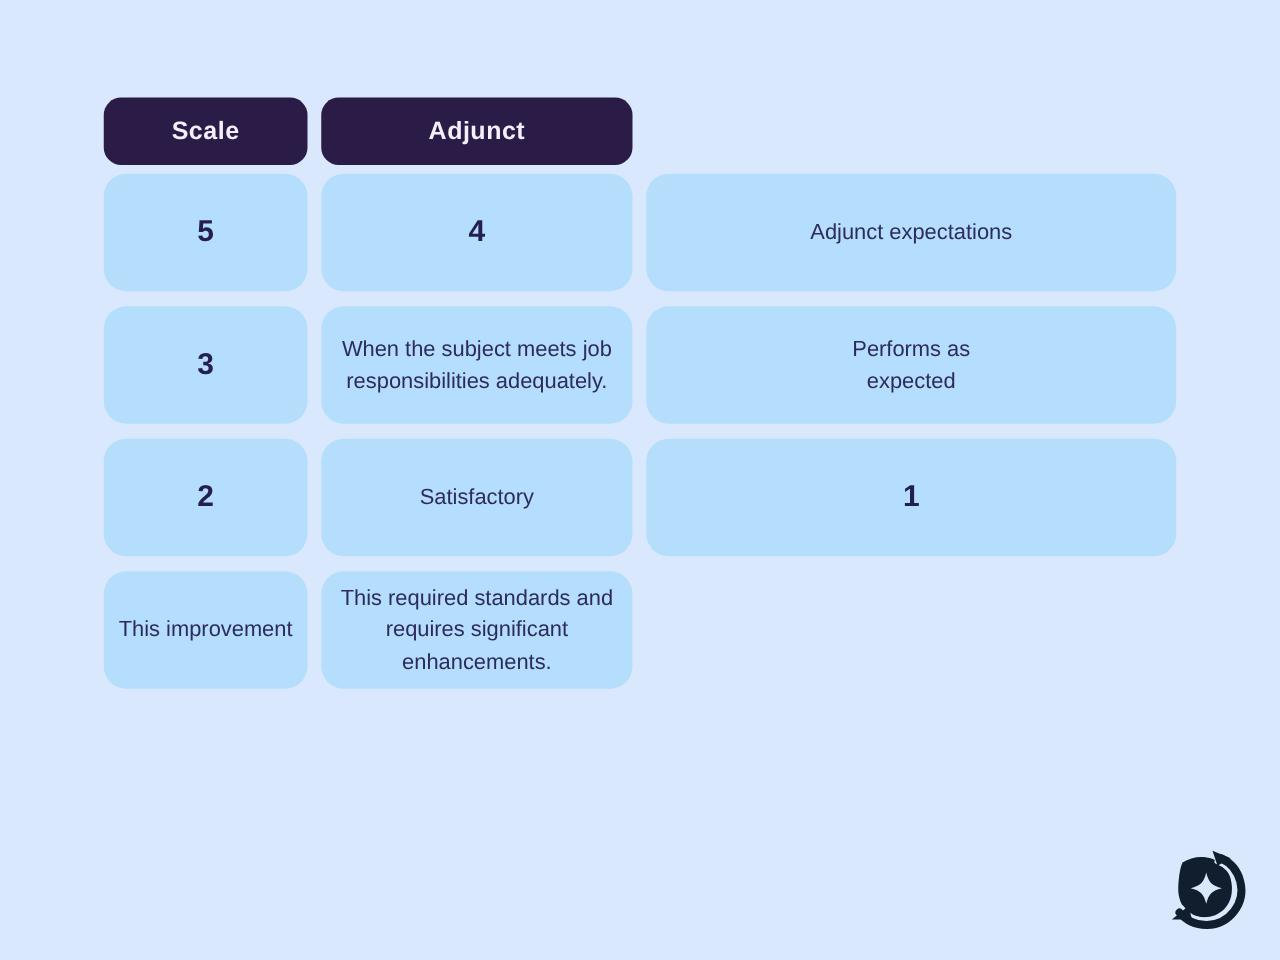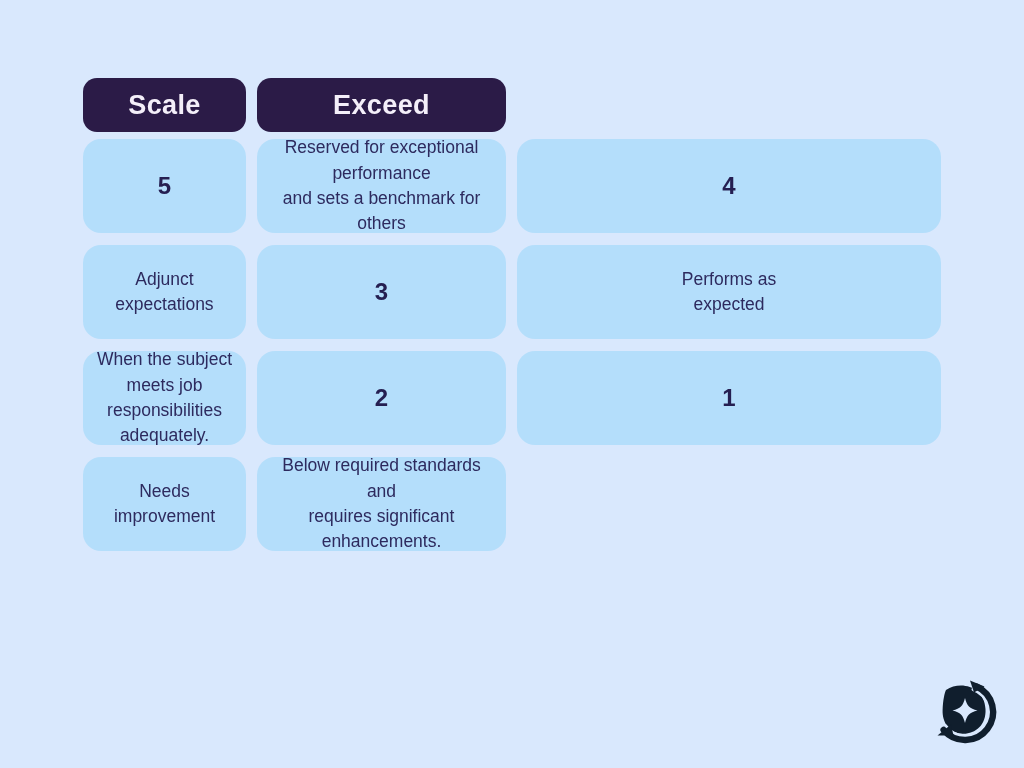--- a/index.html
+++ b/index.html
@@ -27,21 +27,21 @@
     margin-bottom: 7px;
   }
   .header-cell {
     height: 54px;
     background: #2b1b47;
     border-radius: 14px;
     display: flex;
     align-items: center;
     justify-content: center;
     color: #f4eff9;
-    font-size: 27px;
+    font-size: 20px;
     font-weight: 700;
     letter-spacing: 0.4px;
   }
   .body-grid {
     display: grid;
     grid-template-columns: 163px 249px 424px;
     column-gap: 11px;
     row-gap: 12px;
   }
   .cell {
@@ -75,43 +75,42 @@
 </style>
 </head>
 <body>
 
 <div class="canvas">
 
   <div class="rating-table">
 
     <div class="header-row">
       <div class="header-cell">Scale</div>
-      <div class="header-cell">Exceed</div>
+      <div class="header-cell">Adjunct</div>
     </div>
 
     <div class="body-grid">
 
       <div class="cell cell-scale">5</div>
-      <div class="cell cell-text">Reserved for exceptional performance
-and sets a benchmark for others</div>
 
       <div class="cell cell-scale">4</div>
       <div class="cell cell-text">Adjunct expectations</div>
 
       <div class="cell cell-scale">3</div>
+      <div class="cell cell-text">When the subject meets job
+responsibilities adequately.</div>
       <div class="cell cell-text">Performs as
 expected</div>
-      <div class="cell cell-text">When the subject meets job
-responsibilities adequately.</div>
 
       <div class="cell cell-scale">2</div>
+      <div class="cell cell-text">Satisfactory</div>
 
       <div class="cell cell-scale">1</div>
-      <div class="cell cell-text">Needs improvement</div>
-      <div class="cell cell-text">Below required standards and
+      <div class="cell cell-text">This improvement</div>
+      <div class="cell cell-text">This required standards and
 requires significant enhancements.</div>
 
     </div>
   </div>
 
   <div class="logo">
     <svg width="66" height="70" viewBox="0 0 66 70" xmlns="http://www.w3.org/2000/svg">
 
       <path d="M10 11
                C 25 1, 48.5 8, 49.5 30

